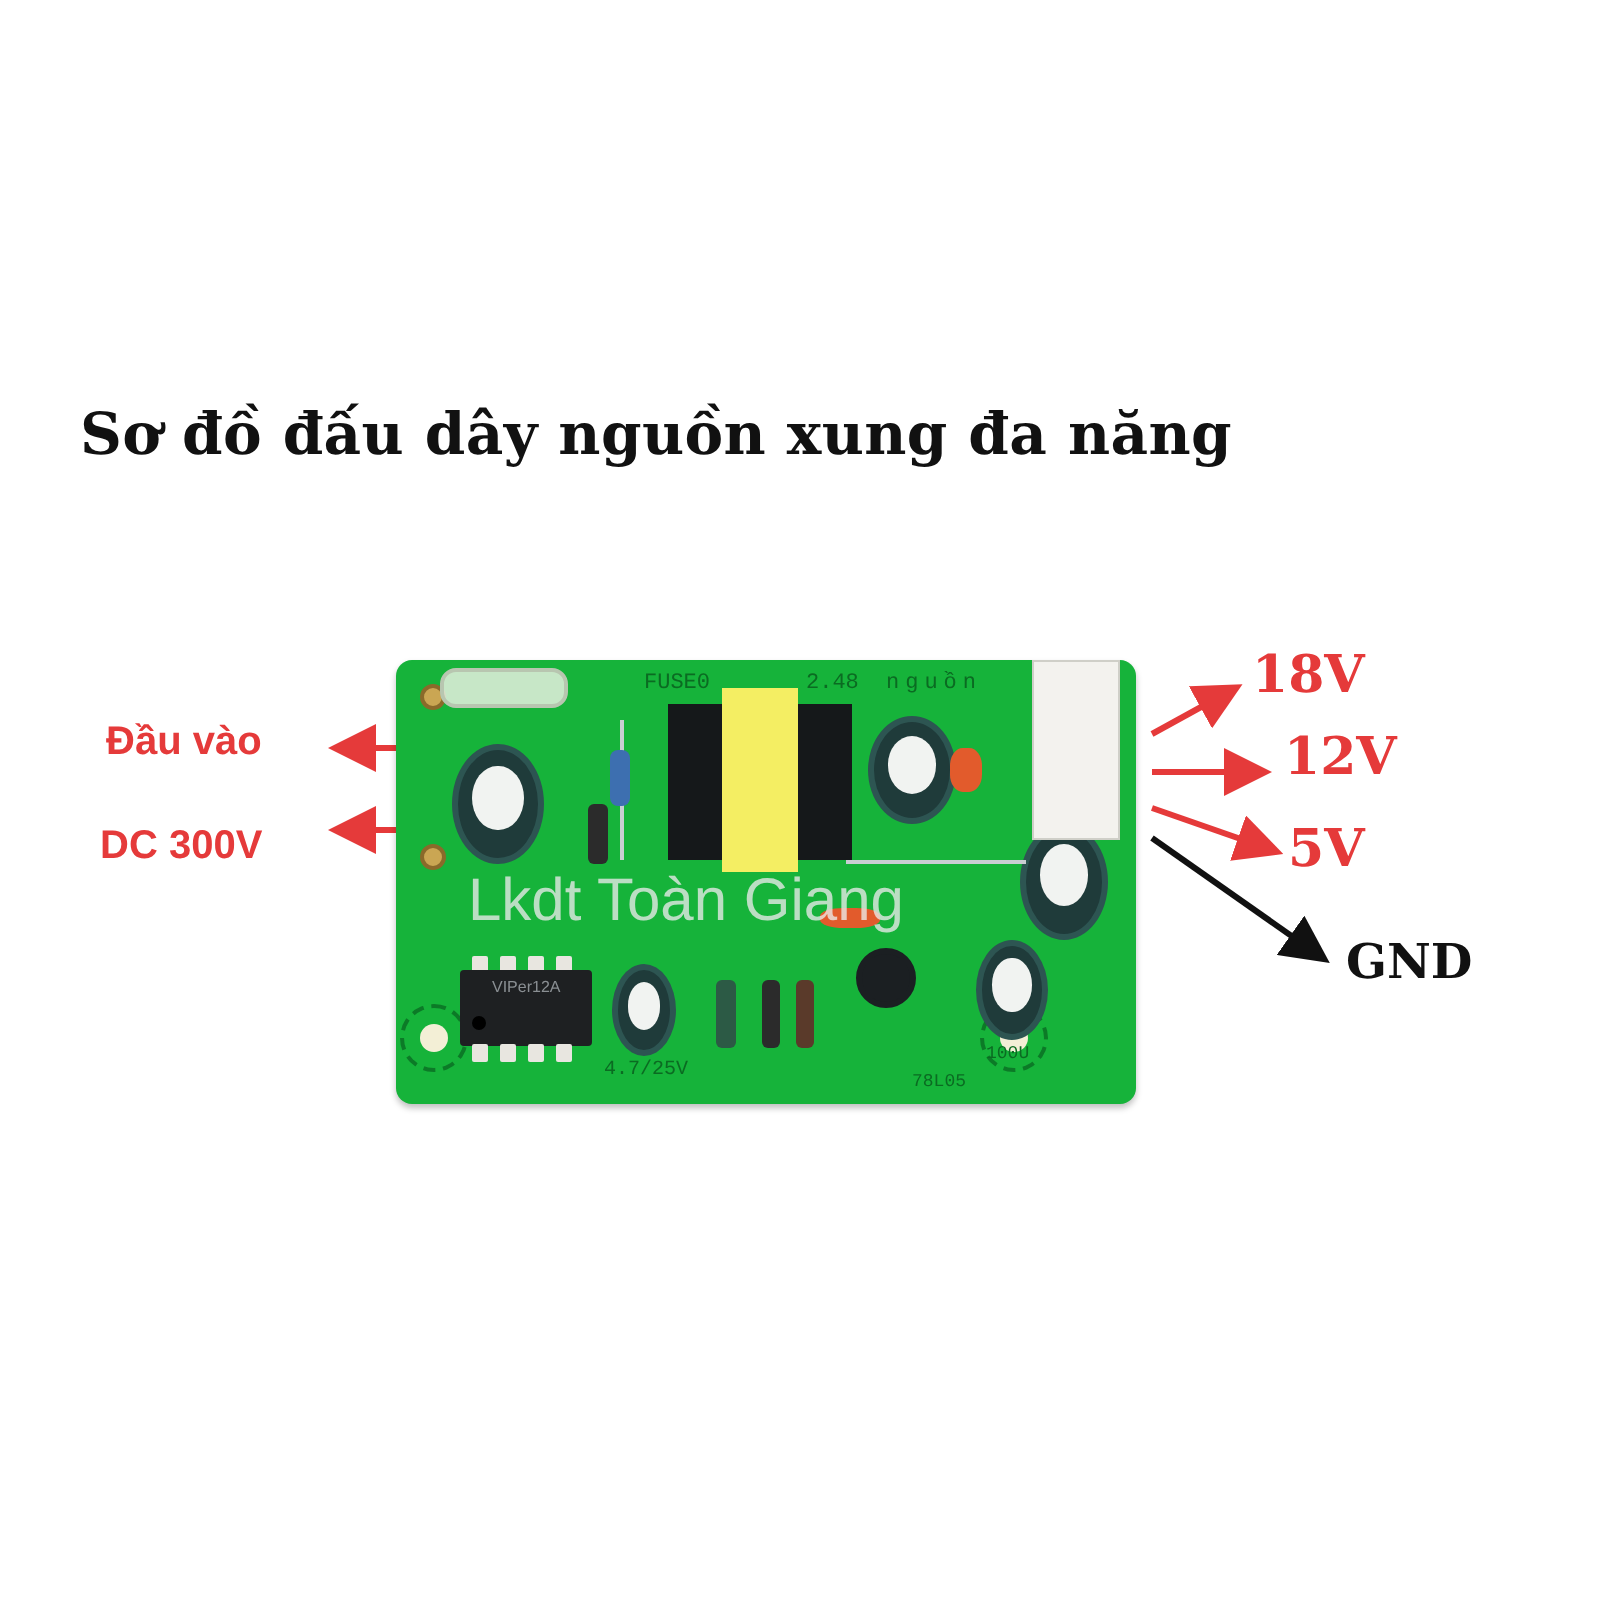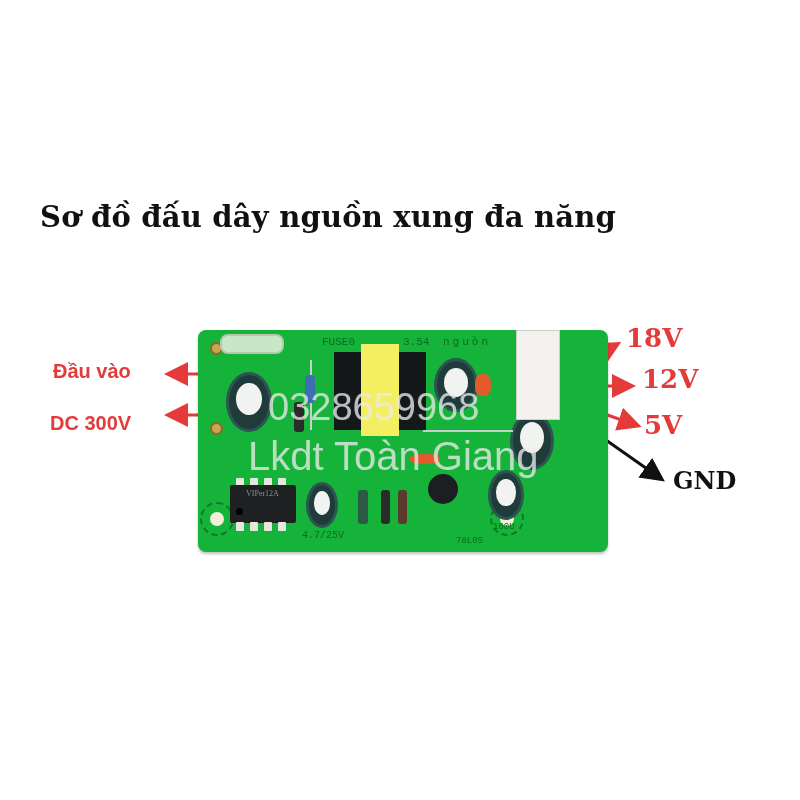--- a/index.html
+++ b/index.html
@@ -2,29 +2,29 @@
 <html><head>
 <meta charset="utf-8">
 <style>
   html, body { margin:0; padding:0; }
   body { width:800px; height:800px; background:#ffffff; position:relative; overflow:hidden; font-family:"DejaVu Serif", serif; }
   .title { position:absolute; left:0; top:200px; width:656px; text-align:center; font-family:"DejaVu Serif", serif; font-weight:bold; font-size:29px; color:#111; letter-spacing:0.2px; }
   .lbl { position:absolute; font-weight:bold; }
   .in-lbl { font-family:"Liberation Sans", sans-serif; color:#e53a3a; font-size:20px; }
   .out-lbl { font-family:"DejaVu Serif", serif; color:#e53a3a; font-size:26px; }
   .gnd-lbl { font-family:"DejaVu Serif", serif; color:#111; font-size:24px; }
-  .pcb { position:absolute; left:198px; top:330px; width:370px; height:222px; background:#16b33a; border-radius:8px; box-shadow:0 2px 3px rgba(0,0,0,0.25); overflow:hidden;padding-left:40px; }
+  .pcb { position:absolute; left:198px; top:330px; width:370px; height:222px; background:#16b33a; border-radius:8px; box-shadow:0 2px 3px rgba(0,0,0,0.25); overflow:hidden; }
   .pcb .silk { position:absolute; font-family:"Liberation Mono", monospace; color:#0b6b22; font-size:11px; }
   .hole { position:absolute; width:34px; height:34px; border-radius:50%; border:2px dashed #0c7a27; box-sizing:border-box; }
   .hole::after { content:""; position:absolute; left:8px; top:8px; width:14px; height:14px; border-radius:50%; background:#f3efd6; }
   .pad { position:absolute; width:9px; height:9px; border-radius:50%; background:#caa653; border:2px solid #8a6a2a; }
   .cap { position:absolute; border-radius:50%; background:#1f3b3a; border:3px solid #2d5552; box-sizing:border-box; }
   .cap .top { position:absolute; left:18%; top:14%; width:64%; height:60%; border-radius:50%; background:#f1f3f1; }
   .ic { position:absolute; background:#1e2022; border-radius:2px; }
-  .ic .txt { position:absolute; left:16px; top:4px; color:#8a8f93; font-family:Liberation Serif, serif; font-size:8px; line-height:10px; }
+  .ic .txt { position:absolute; left:16px; top:4px; color:#8a8f93; font-family:Liberation Sans, sans-serif; font-size:8px; line-height:10px; }
   .ic .dot { position:absolute; left:6px; bottom:8px; width:7px; height:7px; border-radius:50%; background:#000; }
   .pin { position:absolute; width:8px; height:9px; background:#e8e6e0; border-radius:1px; }
   .xfmr-core { position:absolute; background:#15181a; }
   .xfmr-bob { position:absolute; background:#f4ee63; }
   .conn { position:absolute; background:#f3f2ee; border:1px solid #cfcfc8; }
   .res { position:absolute; background:#3d6fb0; border-radius:4px; }
   .lead { position:absolute; background:#c9ced2; }
   .diode { position:absolute; background:#2b2b2b; border-radius:3px; }
   .fuse { position:absolute; background:rgba(230,240,225,0.85); border:2px solid #b8c6b0; border-radius:8px; }
   .orange { position:absolute; background:#e25b2c; border-radius:40%; }
@@ -77,21 +77,21 @@
 
 <div class="pcb">
 
   <div class="hole" style="left:2px; top:172px;"></div>
   <div class="hole" style="left:292px; top:172px;"></div>
   <div class="pad" style="left:12px; top:12px;"></div>
   <div class="pad" style="left:12px; top:92px;"></div>
 
   <div class="fuse" style="left:22px; top:4px; width:60px; height:16px;"></div>
   <div class="silk" style="left:124px; top:6px;">FUSE0</div>
-  <div class="silk" style="left:205px; top:6px;">3.54</div>
+  <div class="silk" style="left:205px; top:6px;">2.48</div>
   <div class="silk" style="left:245px; top:6px; letter-spacing:3px;">nguồn</div>
 
   <div class="cap" style="left:28px; top:42px; width:46px; height:60px;">
       <div class="top"></div>
     </div>
 
   <div class="lead" style="left:112px; top:30px; width:2px; height:70px;"></div>
   <div class="res" style="left:107px; top:45px; width:10px; height:28px;"></div>
   <div class="diode" style="left:96px; top:72px; width:10px; height:30px;"></div>
 
@@ -132,15 +132,14 @@
     </div>
   <div class="silk" style="left:104px; top:200px; font-size:10px;">4.7/25V</div>
 
   <div class="diode" style="left:160px; top:160px; width:10px; height:34px; background:#2c5a45;"></div>
   <div class="diode" style="left:183px; top:160px; width:9px; height:34px;"></div>
   <div class="diode" style="left:200px; top:160px; width:9px; height:34px; background:#5a3a2a;"></div>
 
   <div class="silk" style="left:258px; top:206px; font-size:9px;">78L05</div>
   <div class="silk" style="left:295px; top:192px; font-size:9px;">100U</div>
 
-  <div class="wm" style="left:70px; top:56px; font-size:38px;">0328659968</div>
-  <div class="wm" style="left:50px; top:104px; font-size:40px;text-align:center;">Lkdt Toàn Giang</div>
+  <div class="wm" style="left:36px; top:104px; font-size:30px;text-align:center;">Lkdt Toàn Giang</div>
 </div>
 
 </body></html>

